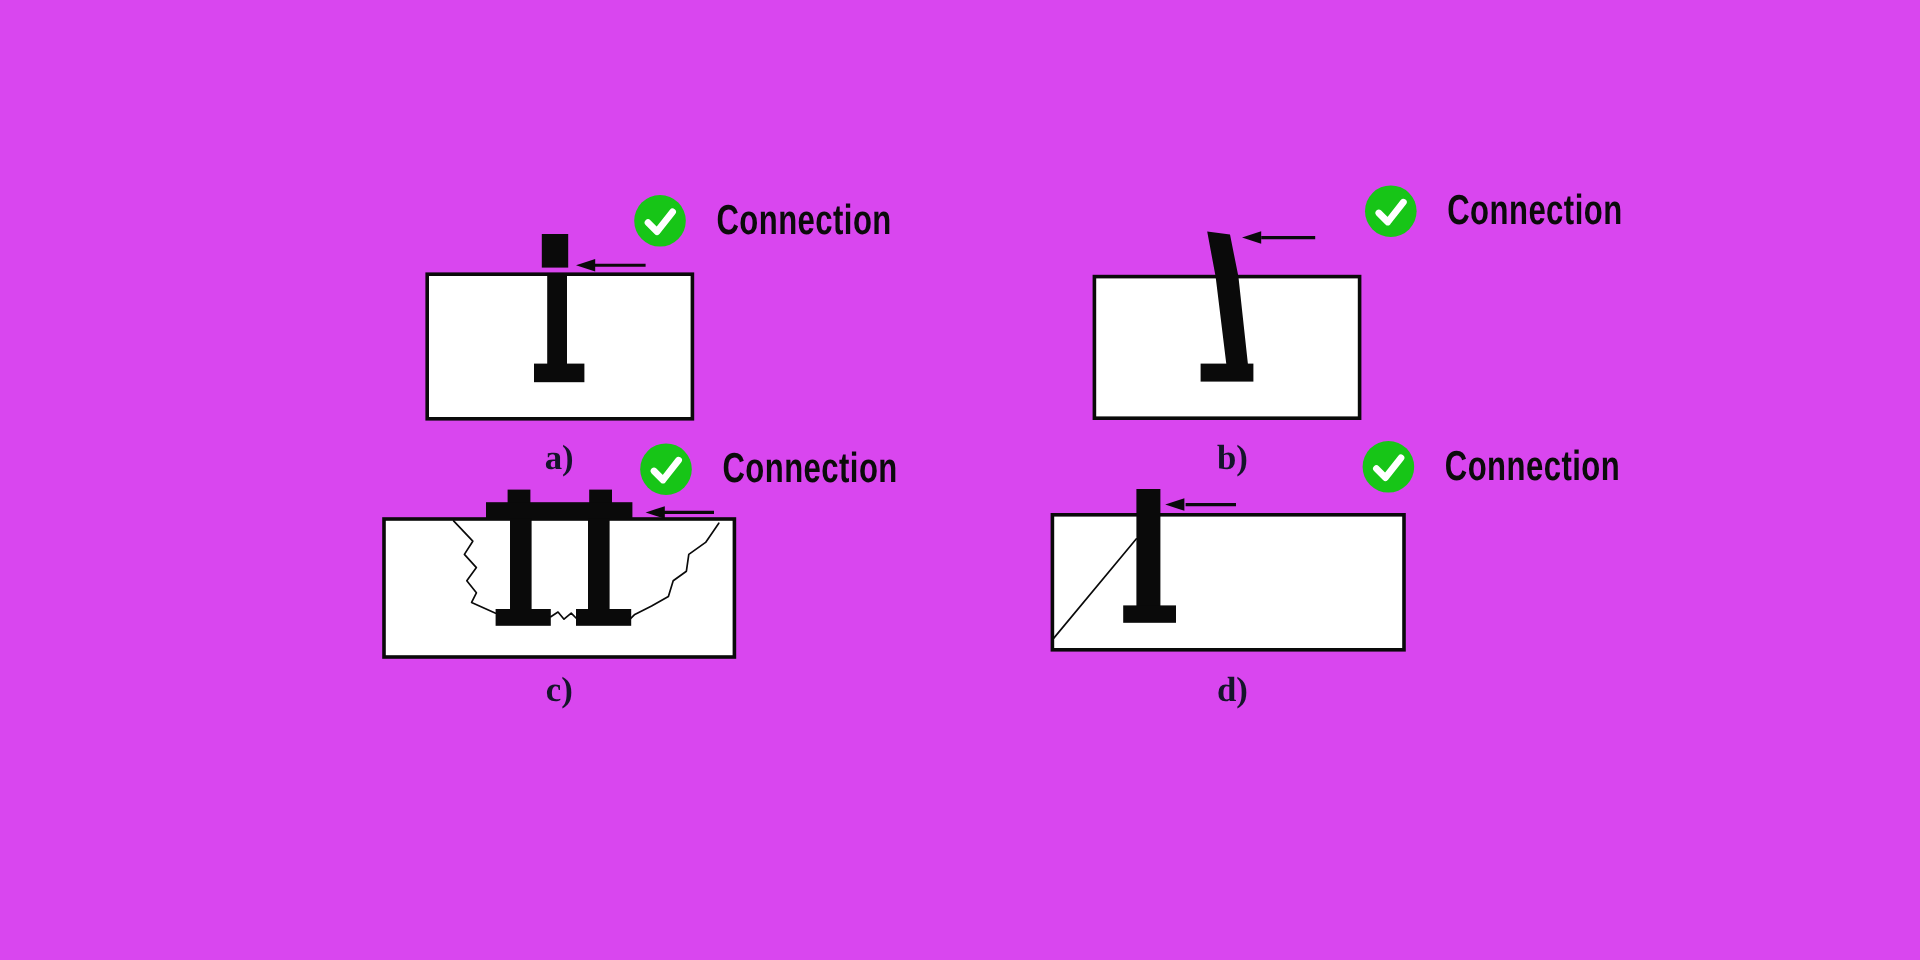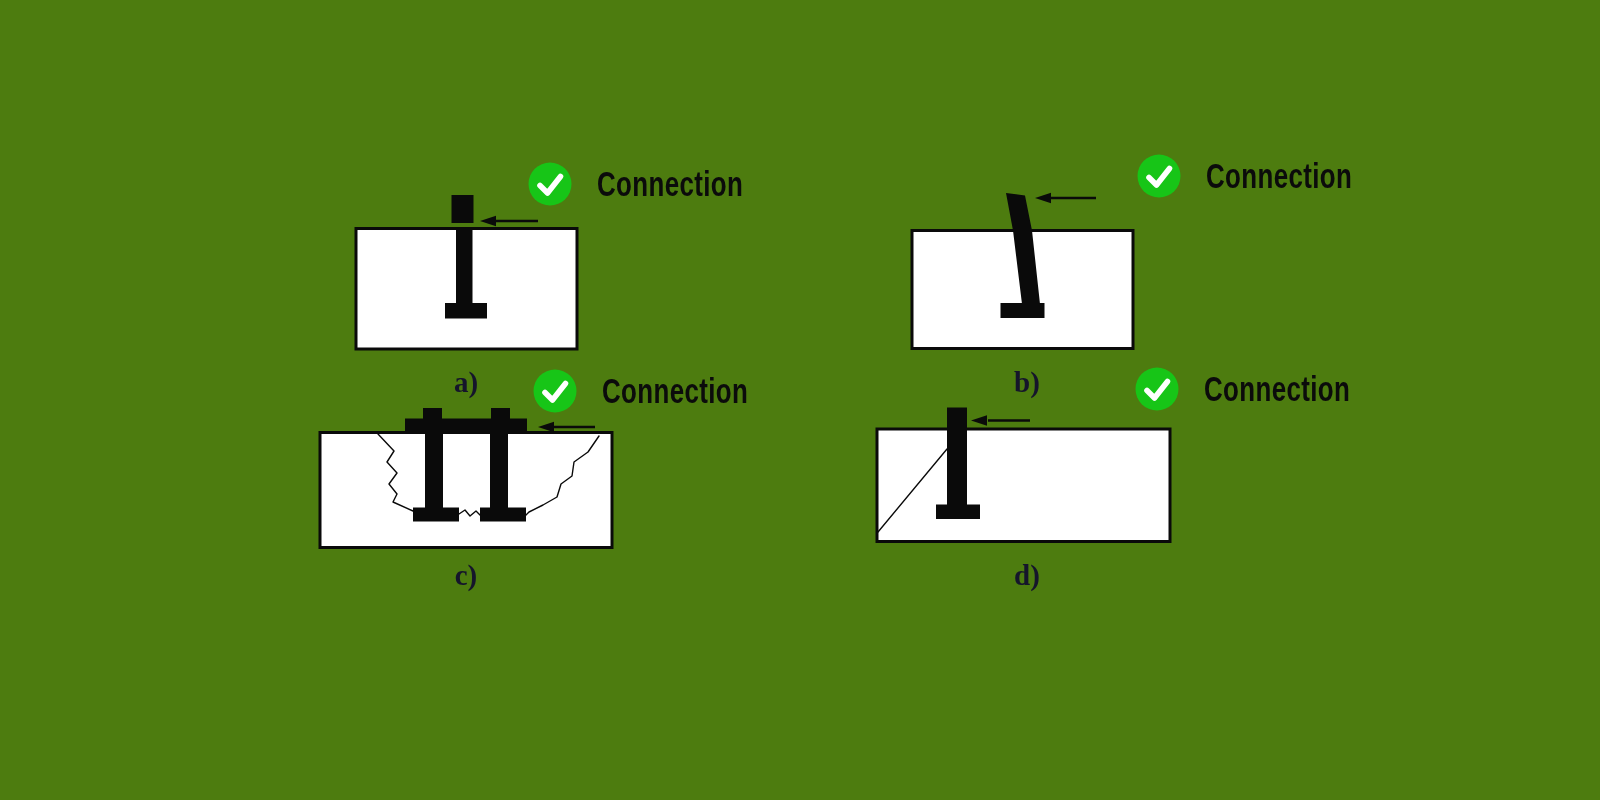--- a/index.html
+++ b/index.html
@@ -1,18 +1,18 @@
 <!DOCTYPE html>
 <html><head>
 <meta charset="utf-8">
 <style>
   html,body { margin:0; padding:0; background:#ffffff; }
   .canvas {
     position:relative; width:1600px; height:800px;
-    background:#4d7c0f; overflow:hidden;
+    background:#d946ef; overflow:hidden;
     font-family:"Liberation Sans", sans-serif;
   }
   .layer { position:absolute; left:0; top:0; }
 
   
   .block   { fill:#ffffff; stroke:#0a0a0a; stroke-width:3; }
   .ink     { fill:#0a0a0a; stroke:none; }
   .arrow-line { stroke:#0a0a0a; stroke-width:2.6; }
   .crack   { fill:none; stroke:#0a0a0a; stroke-width:1.4; stroke-linejoin:round; stroke-linecap:round; }
 

